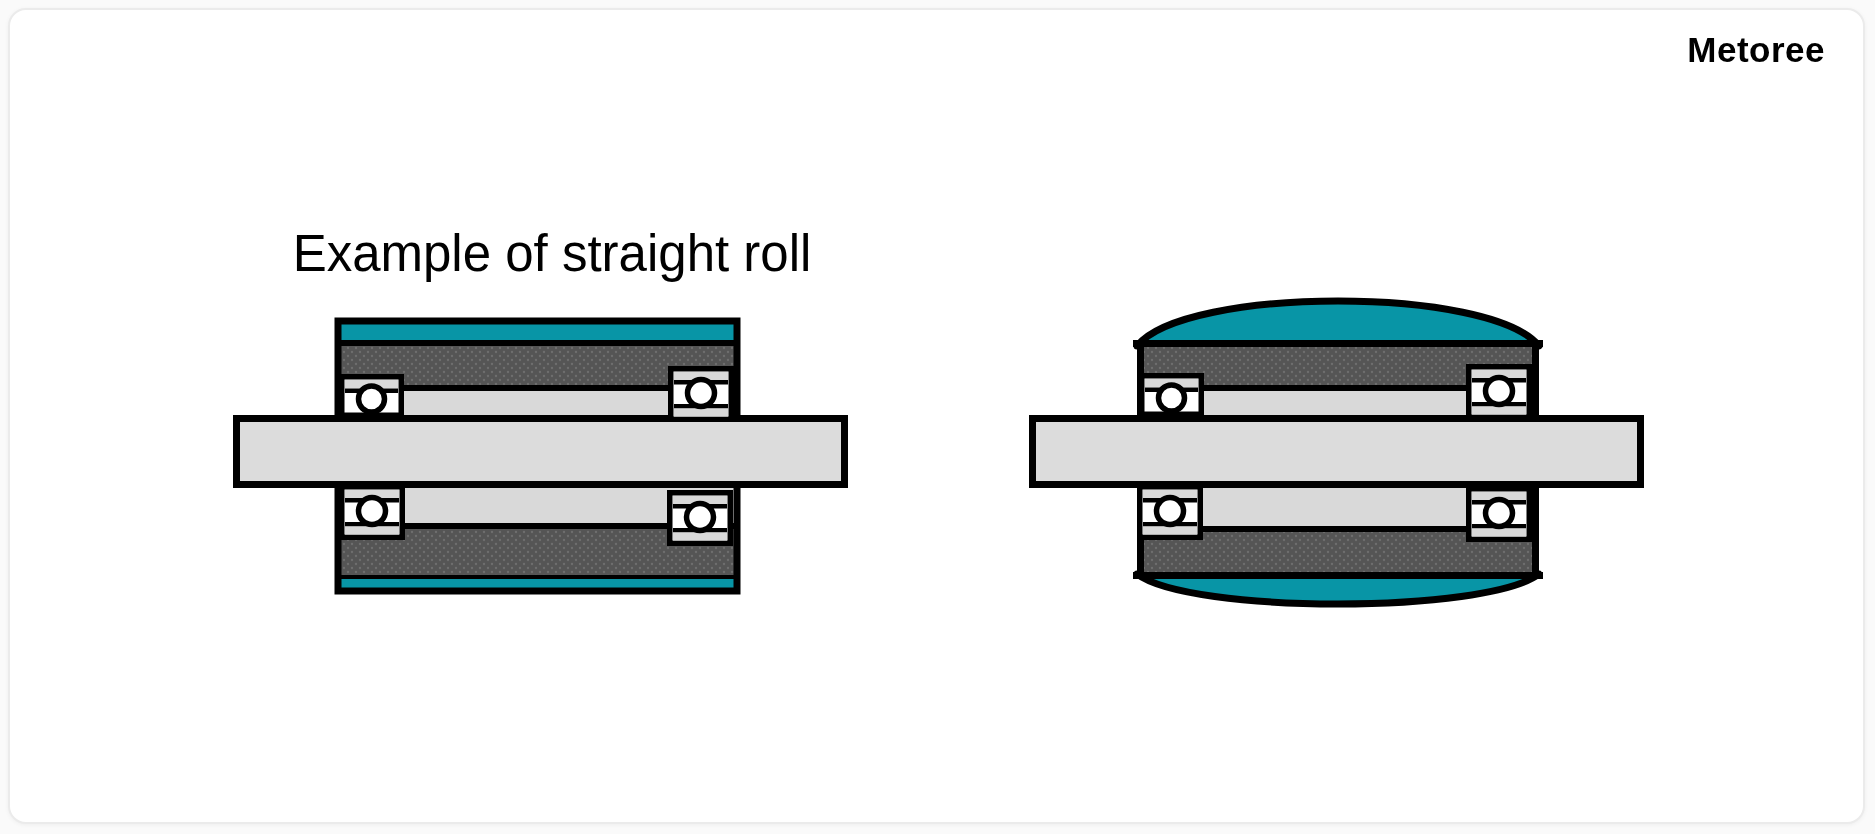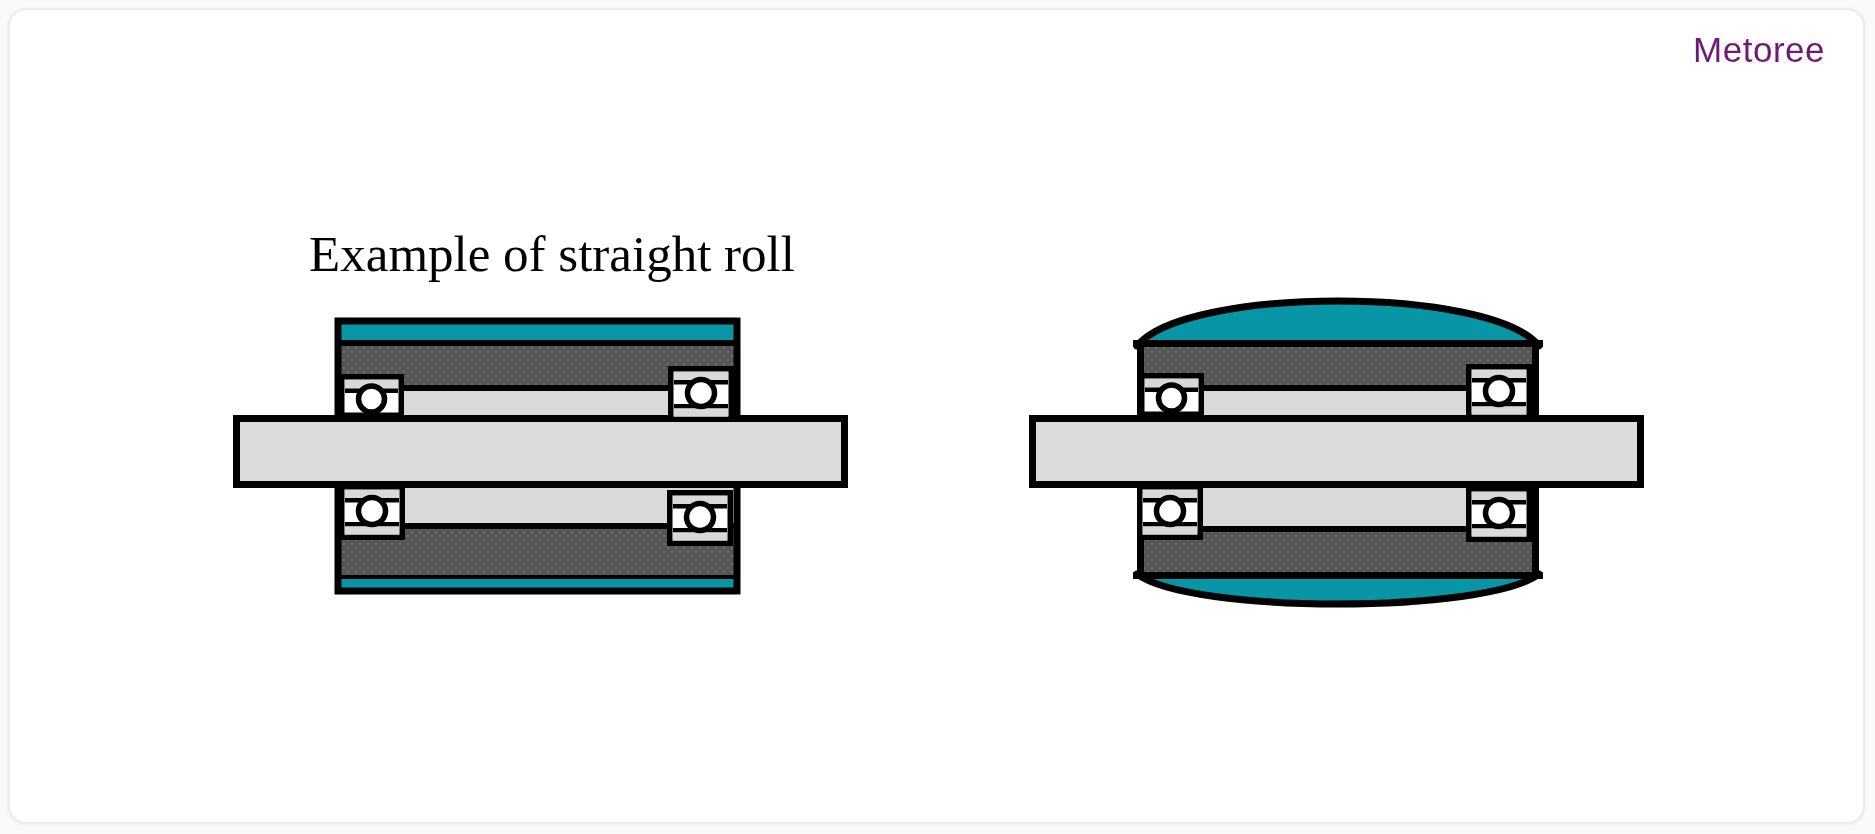--- a/index.html
+++ b/index.html
@@ -8,26 +8,26 @@
     background:#fafafa;
     font-family:"Liberation Sans",sans-serif;
   }
   .card{
     position:absolute;left:8px;top:8px;width:1853px;height:812px;
     background:#ffffff;border:2px solid #ebebeb;border-radius:18px;
     box-shadow:0 1px 4px rgba(0,0,0,.05);
   }
   .watermark{
     position:absolute;top:20px;right:38px;
-    font-size:35px;font-weight:normal;letter-spacing:.5px;color:#701a75;
+    font-size:35px;font-weight:bold;letter-spacing:.5px;color:#000000;
     user-select:none;
   }
   .title{
     position:absolute;top:224px;width:600px;text-align:center;
-    font-family:Liberation Serif, serif;font-size:51px;line-height:56px;color:#000;
+    font-family:Liberation Sans, sans-serif;font-size:51px;line-height:56px;color:#000;
     white-space:nowrap;
   }
   .title.left{left:250px}
   .title.right{left:1034px}
   svg.diagram{position:absolute;left:0;top:0;display:block}
   .ol{stroke:#000000}
   .blk{fill:#000000}
   .outer{fill:none;stroke:#000000;stroke-width:7}
   .ball{fill:#ffffff;stroke:#000000;stroke-width:5.5}
 </style>

